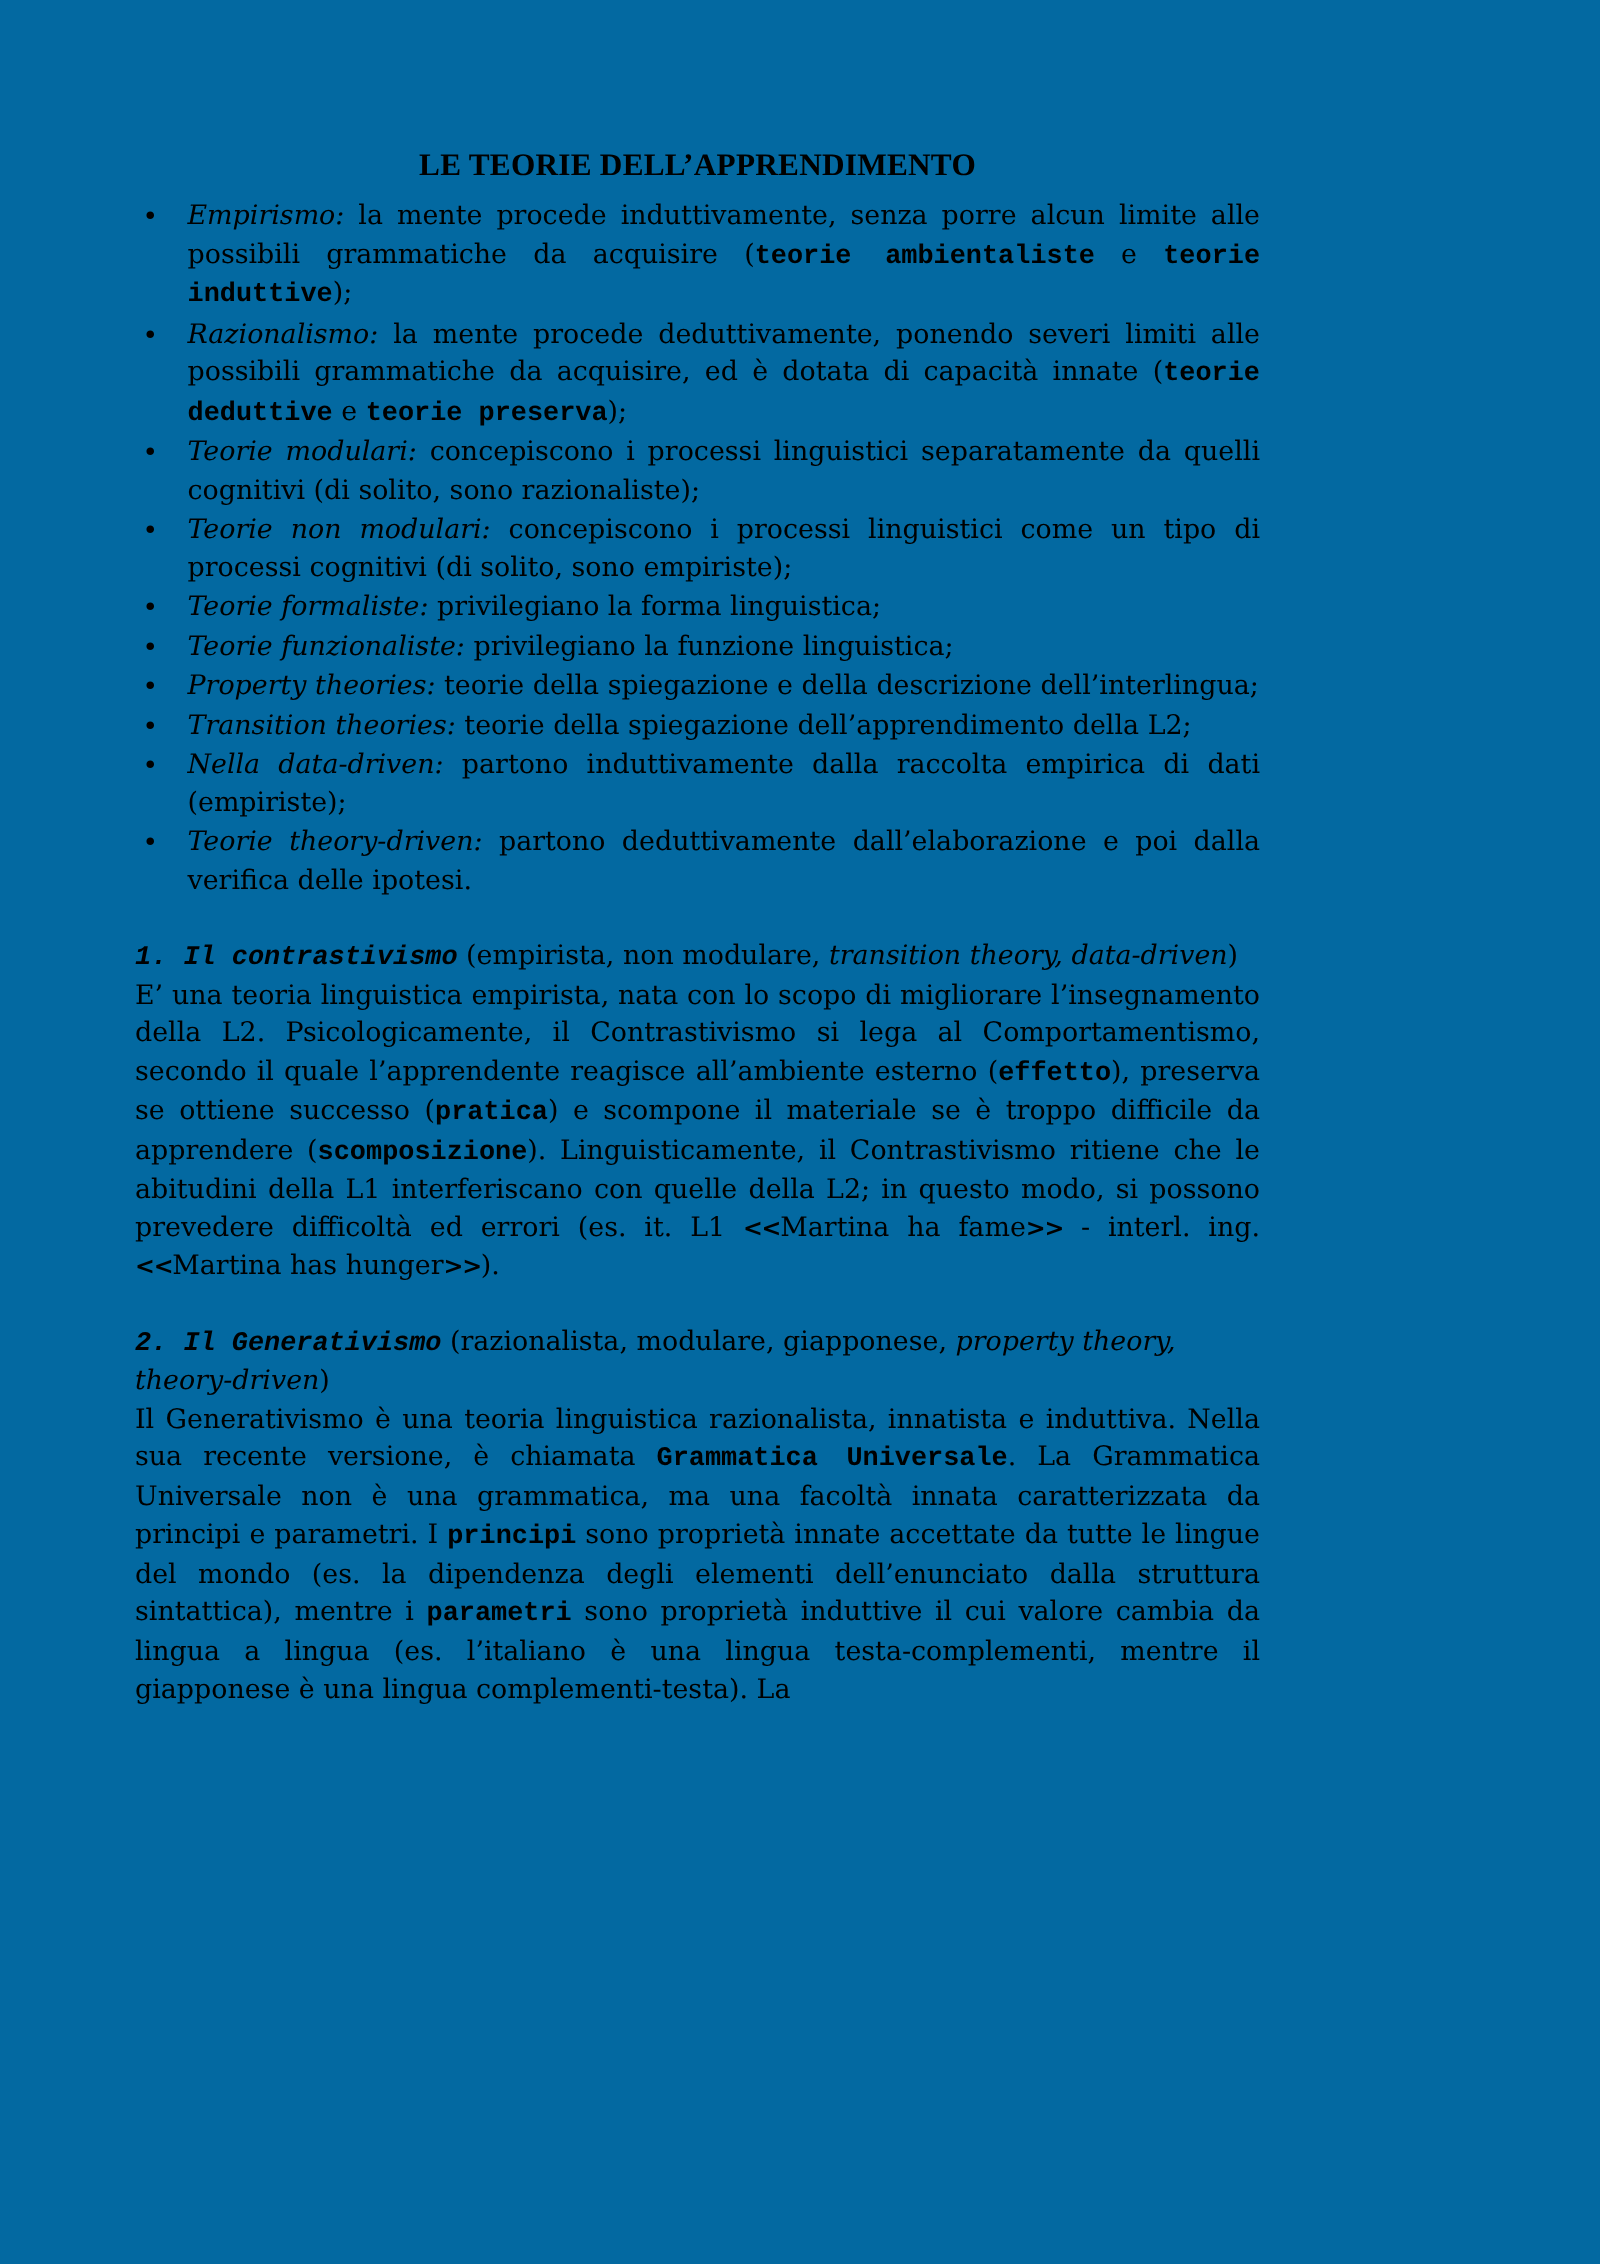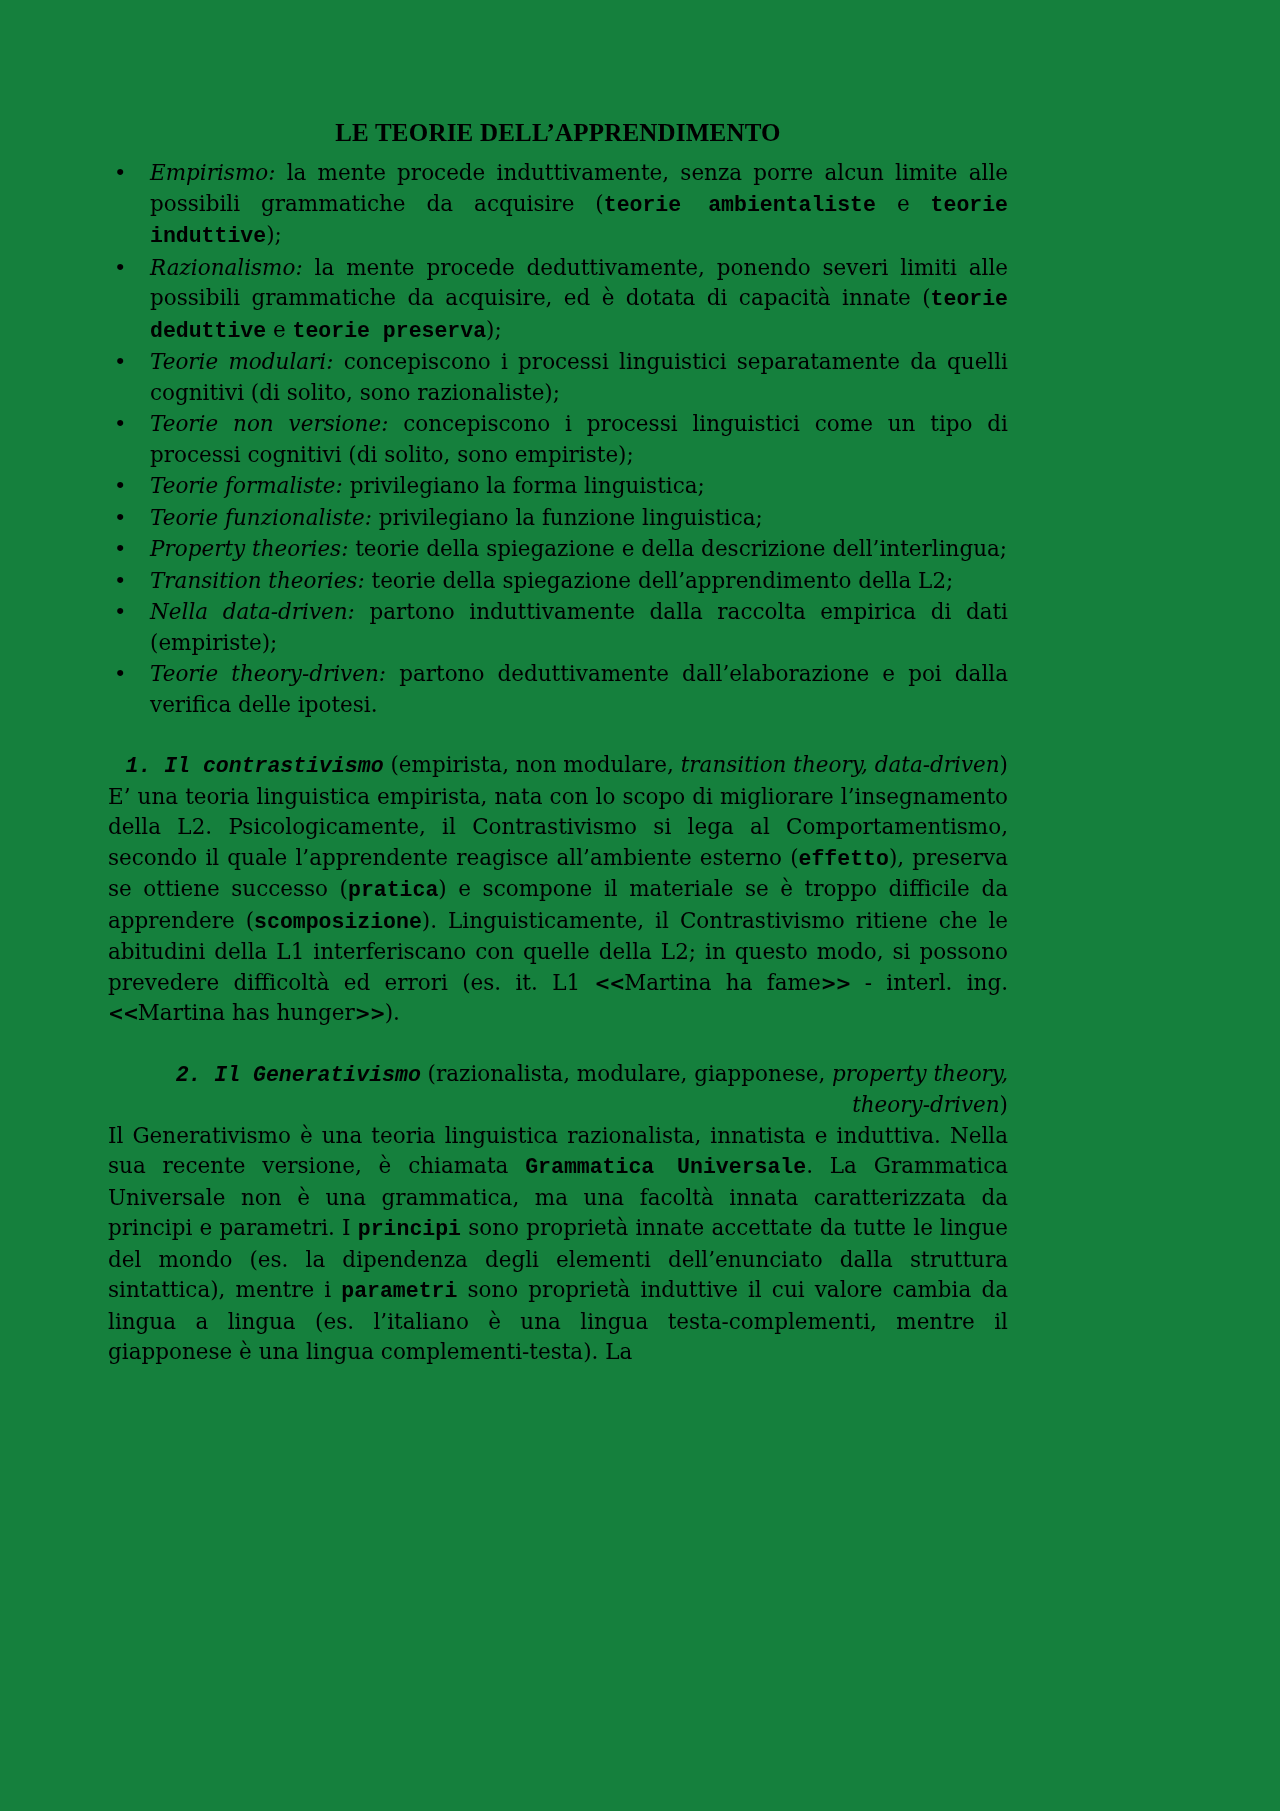--- a/index.html
+++ b/index.html
@@ -5,21 +5,21 @@
   html, body {
     margin: 0;
     padding: 0;
     background: #ffffff;
   }
   .page {
     position: relative;
     width: 1280px;
     height: 1811px;
     margin: 0 auto;
-    background: #15803d;
+    background: #0369a1;
     color: #000000;
     font-family: "DejaVu Serif", "Liberation Serif", serif;
     box-sizing: border-box;
     padding: 0;
     overflow: hidden;
   }
   .content {
     position: absolute;
     left: 108px;
     top: 118px;
@@ -66,21 +66,21 @@
   }
   i, .i {
     font-style: italic;
   }
   .section {
     margin-top: 30px;
   }
   .section-head {
     font-size: 21.5px;
     line-height: 30.5px;
-    text-align: right;
+    text-align: left;
     margin: 0;
   }
   .section-body {
     font-size: 21.5px;
     line-height: 30.5px;
     text-align: justify;
     text-justify: inter-word;
     margin: 0;
   }
   .chev {
@@ -95,21 +95,21 @@
 
 <div class="page">
   <div class="content">
 
     <h1 class="doc-title">LE TEORIE DELL’APPRENDIMENTO</h1>
 
     <ul class="bullets">
         <li><span class="bullet-dot">•</span><span class="lead">Empirismo:</span><span> la mente procede induttivamente, senza porre alcun limite alle possibili grammatiche da acquisire (</span><span class="b">teorie ambientaliste</span><span> e </span><span class="b">teorie induttive</span><span>);</span></li>
         <li><span class="bullet-dot">•</span><span class="lead">Razionalismo:</span><span> la mente procede deduttivamente, ponendo severi limiti alle possibili grammatiche da acquisire, ed è dotata di capacità innate (</span><span class="b">teorie deduttive</span><span> e </span><span class="b">teorie preserva</span><span>);</span></li>
         <li><span class="bullet-dot">•</span><span class="lead">Teorie modulari:</span><span> concepiscono i processi linguistici separatamente da quelli cognitivi (di solito, sono razionaliste);</span></li>
-        <li><span class="bullet-dot">•</span><span class="lead">Teorie non versione:</span><span> concepiscono i processi linguistici come un tipo di processi cognitivi (di solito, sono empiriste);</span></li>
+        <li><span class="bullet-dot">•</span><span class="lead">Teorie non modulari:</span><span> concepiscono i processi linguistici come un tipo di processi cognitivi (di solito, sono empiriste);</span></li>
         <li><span class="bullet-dot">•</span><span class="lead">Teorie formaliste:</span><span> privilegiano la forma linguistica;</span></li>
         <li><span class="bullet-dot">•</span><span class="lead">Teorie funzionaliste:</span><span> privilegiano la funzione linguistica;</span></li>
         <li><span class="bullet-dot">•</span><span class="lead">Property theories:</span><span> teorie della spiegazione e della descrizione dell’interlingua;</span></li>
         <li><span class="bullet-dot">•</span><span class="lead">Transition theories:</span><span> teorie della spiegazione dell’apprendimento della L2;</span></li>
         <li><span class="bullet-dot">•</span><span class="lead">Nella data-driven:</span><span> partono induttivamente dalla raccolta empirica di dati (empiriste);</span></li>
         <li><span class="bullet-dot">•</span><span class="lead">Teorie theory-driven:</span><span> partono deduttivamente dall’elaborazione e poi dalla verifica delle ipotesi.</span></li>
       </ul>
 
     <div>
         <div class="section">

